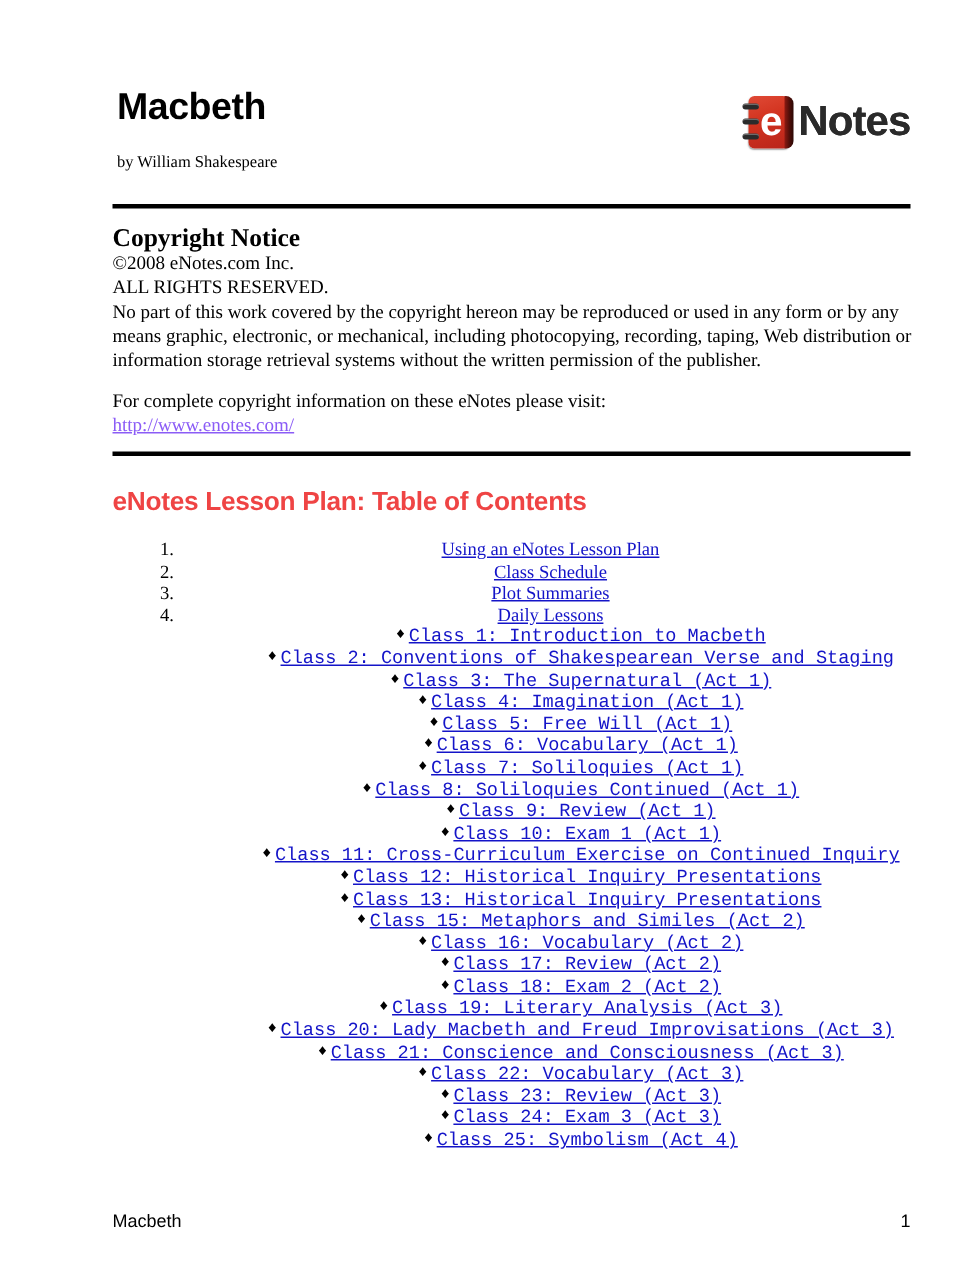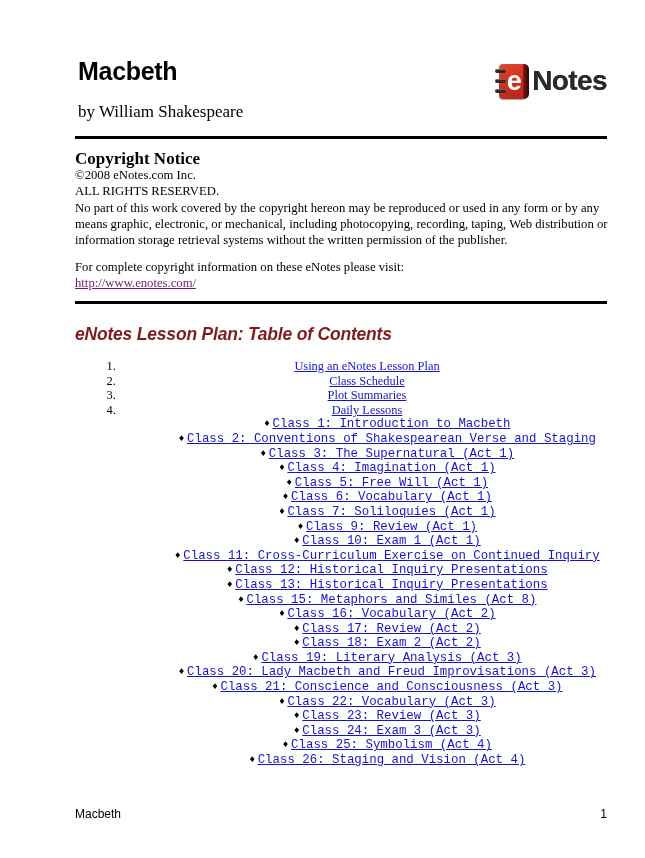--- a/index.html
+++ b/index.html
@@ -42,21 +42,21 @@
     letter-spacing: -0.3px;
     color: #000;
     margin: 0;
     line-height: 1.1;
   }
   .byline {
     position: absolute;
     left: 3px;
     top: 47px;
     font-family: "Liberation Serif", serif;
-    font-size: 17px;
+    font-size: 11px;
     color: #000;
   }
 
   
   .logo {
     position: absolute;
     right: 0px;
     top: 6px;
     height: 40px;
     display: flex;
@@ -150,35 +150,34 @@
     font-size: 17px;
     margin: 0 0 10px 0;
   }
   .copyright p {
     margin: 0;
   }
   .copyright .gap {
     height: 11px;
   }
   .link {
-    color: #701a75;
+    color: #8b5cf6;
   }
 
   
   .toc-heading {
     position: absolute;
     left: 75px;
     top: 324px;
     font-family: "Liberation Sans", sans-serif;
     font-weight: bold;
     font-size: 17.5px;
     letter-spacing: -0.2px;
-    color: #7f1d1d;
-    margin: 0;
-    font-style: italic;
+    color: #ef4444;
+    margin: 0;
   }
 
   .toc {
     position: absolute;
     left: 75px;
     top: 359px;
     width: 540px;
     font-family: "Liberation Serif", serif;
     font-size: 12.4px;
     line-height: 14.6px;
@@ -290,37 +289,37 @@
       <li>
         <a class="class-link" href="#">Daily Lessons</a>
         <ul class="class-list" id="class-list">
             <li><span class="diamond">♦</span><a class="class-link" href="#">Class 1: Introduction to Macbeth</a></li>
             <li><span class="diamond">♦</span><a class="class-link" href="#">Class 2: Conventions of Shakespearean Verse and Staging</a></li>
             <li><span class="diamond">♦</span><a class="class-link" href="#">Class 3: The Supernatural (Act 1)</a></li>
             <li><span class="diamond">♦</span><a class="class-link" href="#">Class 4: Imagination (Act 1)</a></li>
             <li><span class="diamond">♦</span><a class="class-link" href="#">Class 5: Free Will (Act 1)</a></li>
             <li><span class="diamond">♦</span><a class="class-link" href="#">Class 6: Vocabulary (Act 1)</a></li>
             <li><span class="diamond">♦</span><a class="class-link" href="#">Class 7: Soliloquies (Act 1)</a></li>
+            <li><span class="diamond">♦</span><a class="class-link" href="#">Class 8: Soliloquies Continued (Act 1)</a></li>
             <li><span class="diamond">♦</span><a class="class-link" href="#">Class 9: Review (Act 1)</a></li>
             <li><span class="diamond">♦</span><a class="class-link" href="#">Class 10: Exam 1 (Act 1)</a></li>
             <li><span class="diamond">♦</span><a class="class-link" href="#">Class 11: Cross-Curriculum Exercise on Continued Inquiry</a></li>
             <li><span class="diamond">♦</span><a class="class-link" href="#">Class 12: Historical Inquiry Presentations</a></li>
             <li><span class="diamond">♦</span><a class="class-link" href="#">Class 13: Historical Inquiry Presentations</a></li>
-            <li><span class="diamond">♦</span><a class="class-link" href="#">Class 15: Metaphors and Similes (Act 8)</a></li>
+            <li><span class="diamond">♦</span><a class="class-link" href="#">Class 15: Metaphors and Similes (Act 2)</a></li>
             <li><span class="diamond">♦</span><a class="class-link" href="#">Class 16: Vocabulary (Act 2)</a></li>
             <li><span class="diamond">♦</span><a class="class-link" href="#">Class 17: Review (Act 2)</a></li>
             <li><span class="diamond">♦</span><a class="class-link" href="#">Class 18: Exam 2 (Act 2)</a></li>
             <li><span class="diamond">♦</span><a class="class-link" href="#">Class 19: Literary Analysis (Act 3)</a></li>
             <li><span class="diamond">♦</span><a class="class-link" href="#">Class 20: Lady Macbeth and Freud Improvisations (Act 3)</a></li>
             <li><span class="diamond">♦</span><a class="class-link" href="#">Class 21: Conscience and Consciousness (Act 3)</a></li>
             <li><span class="diamond">♦</span><a class="class-link" href="#">Class 22: Vocabulary (Act 3)</a></li>
             <li><span class="diamond">♦</span><a class="class-link" href="#">Class 23: Review (Act 3)</a></li>
             <li><span class="diamond">♦</span><a class="class-link" href="#">Class 24: Exam 3 (Act 3)</a></li>
             <li><span class="diamond">♦</span><a class="class-link" href="#">Class 25: Symbolism (Act 4)</a></li>
-            <li><span class="diamond">♦</span><a class="class-link" href="#">Class 26: Staging and Vision (Act 4)</a></li>
           </ul>
       </li>
     </ol>
   </div>
 
   <div class="footer">
     <span>Macbeth</span>
     <span>1</span>
   </div>
 

